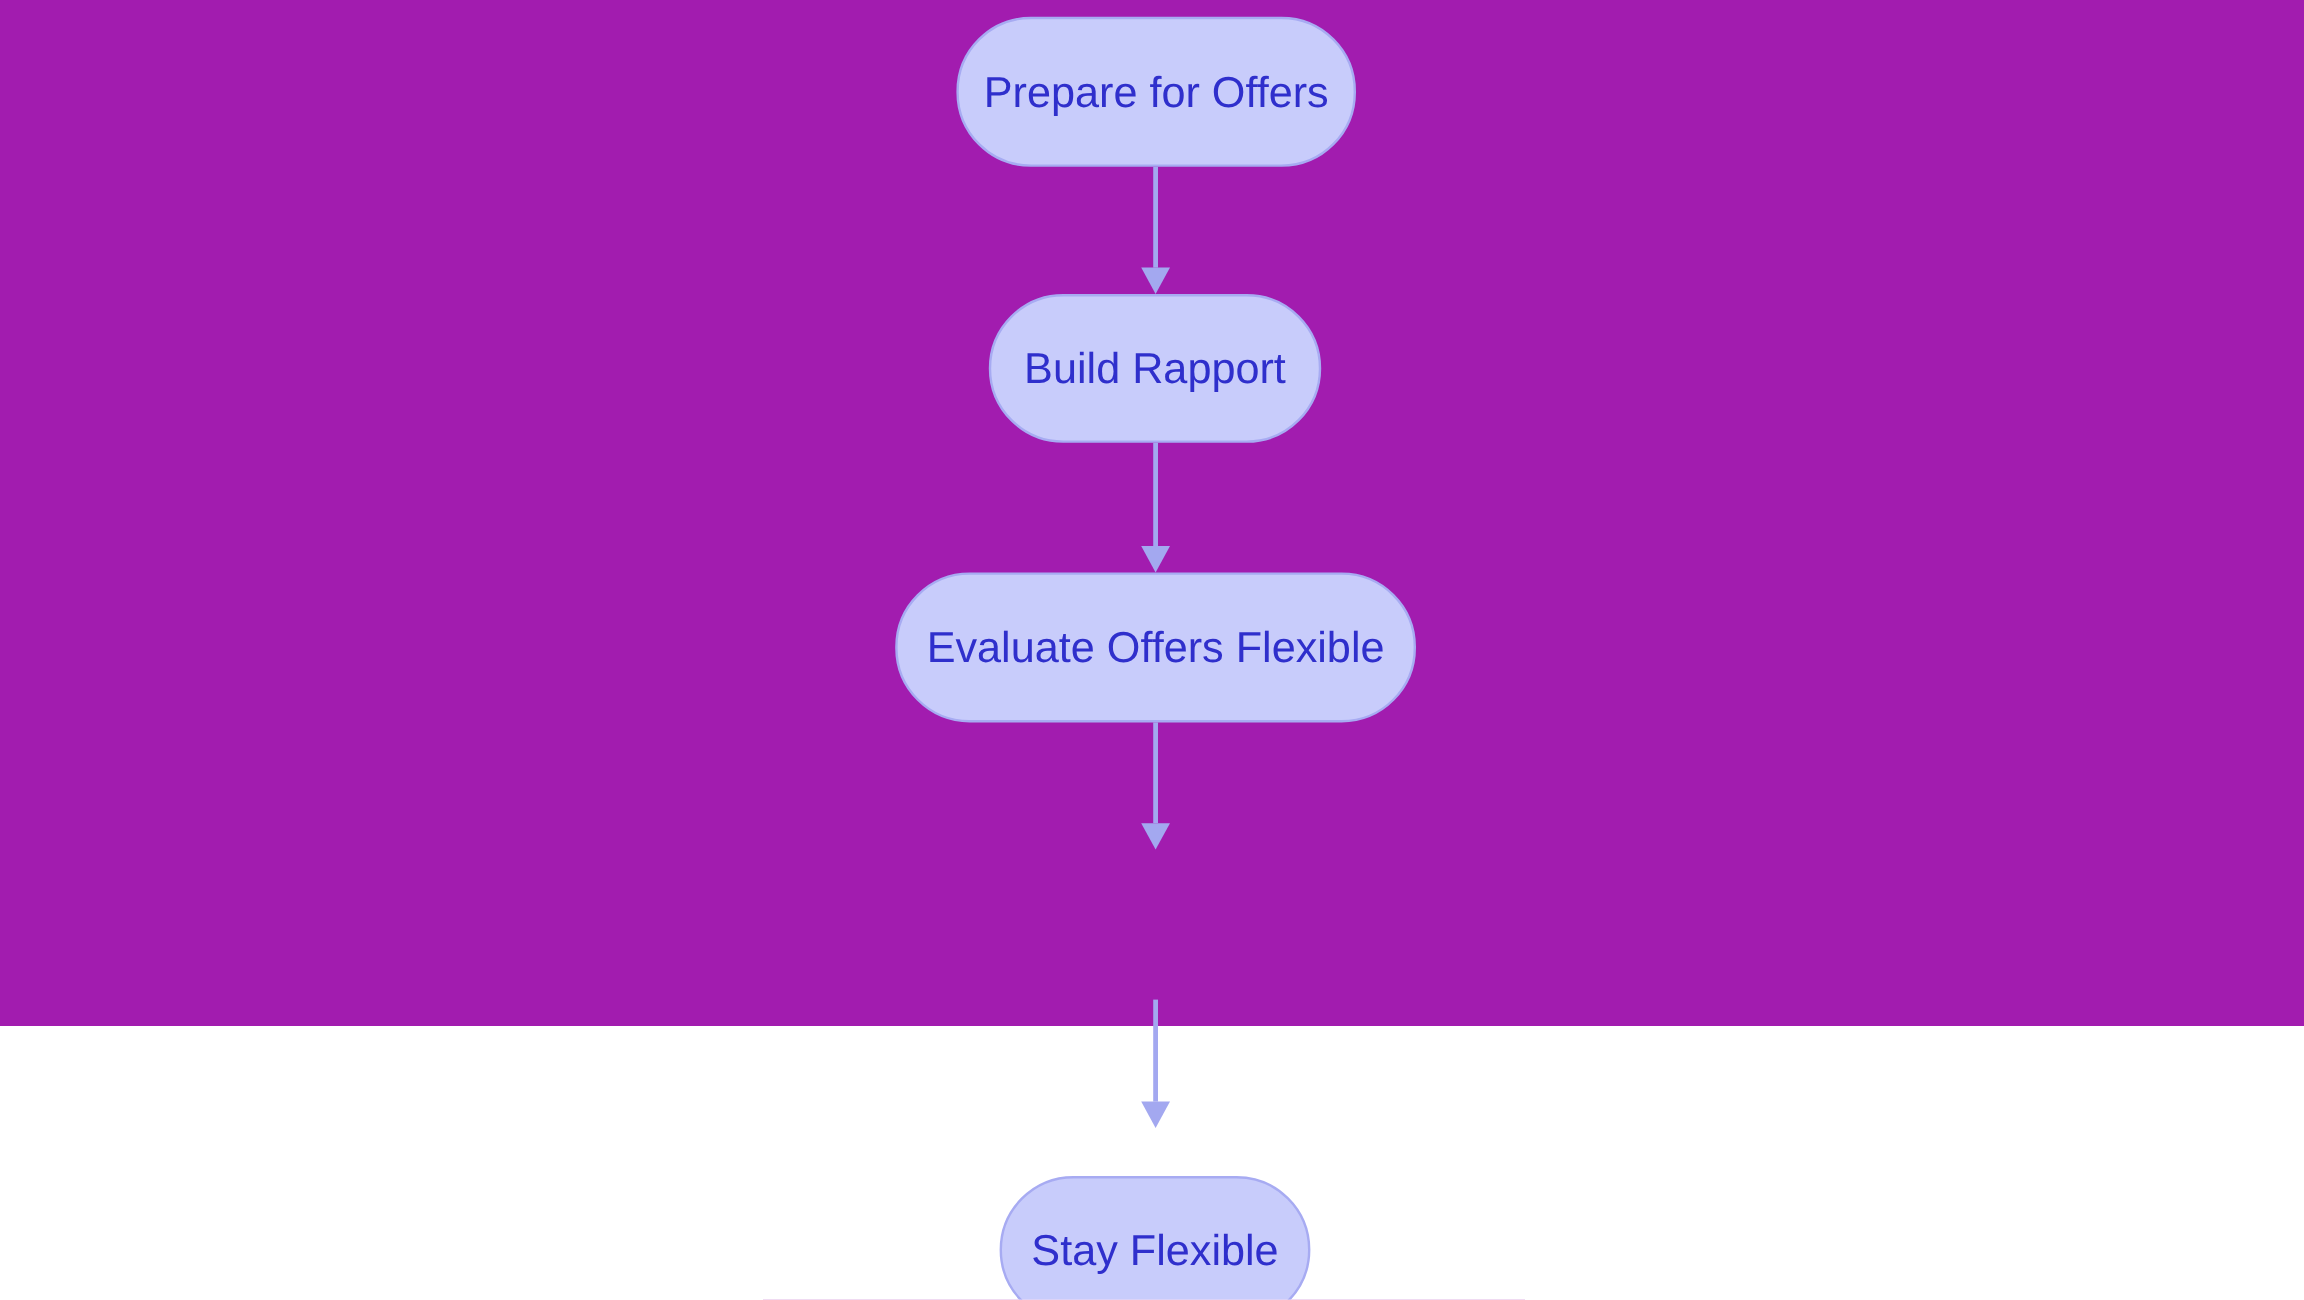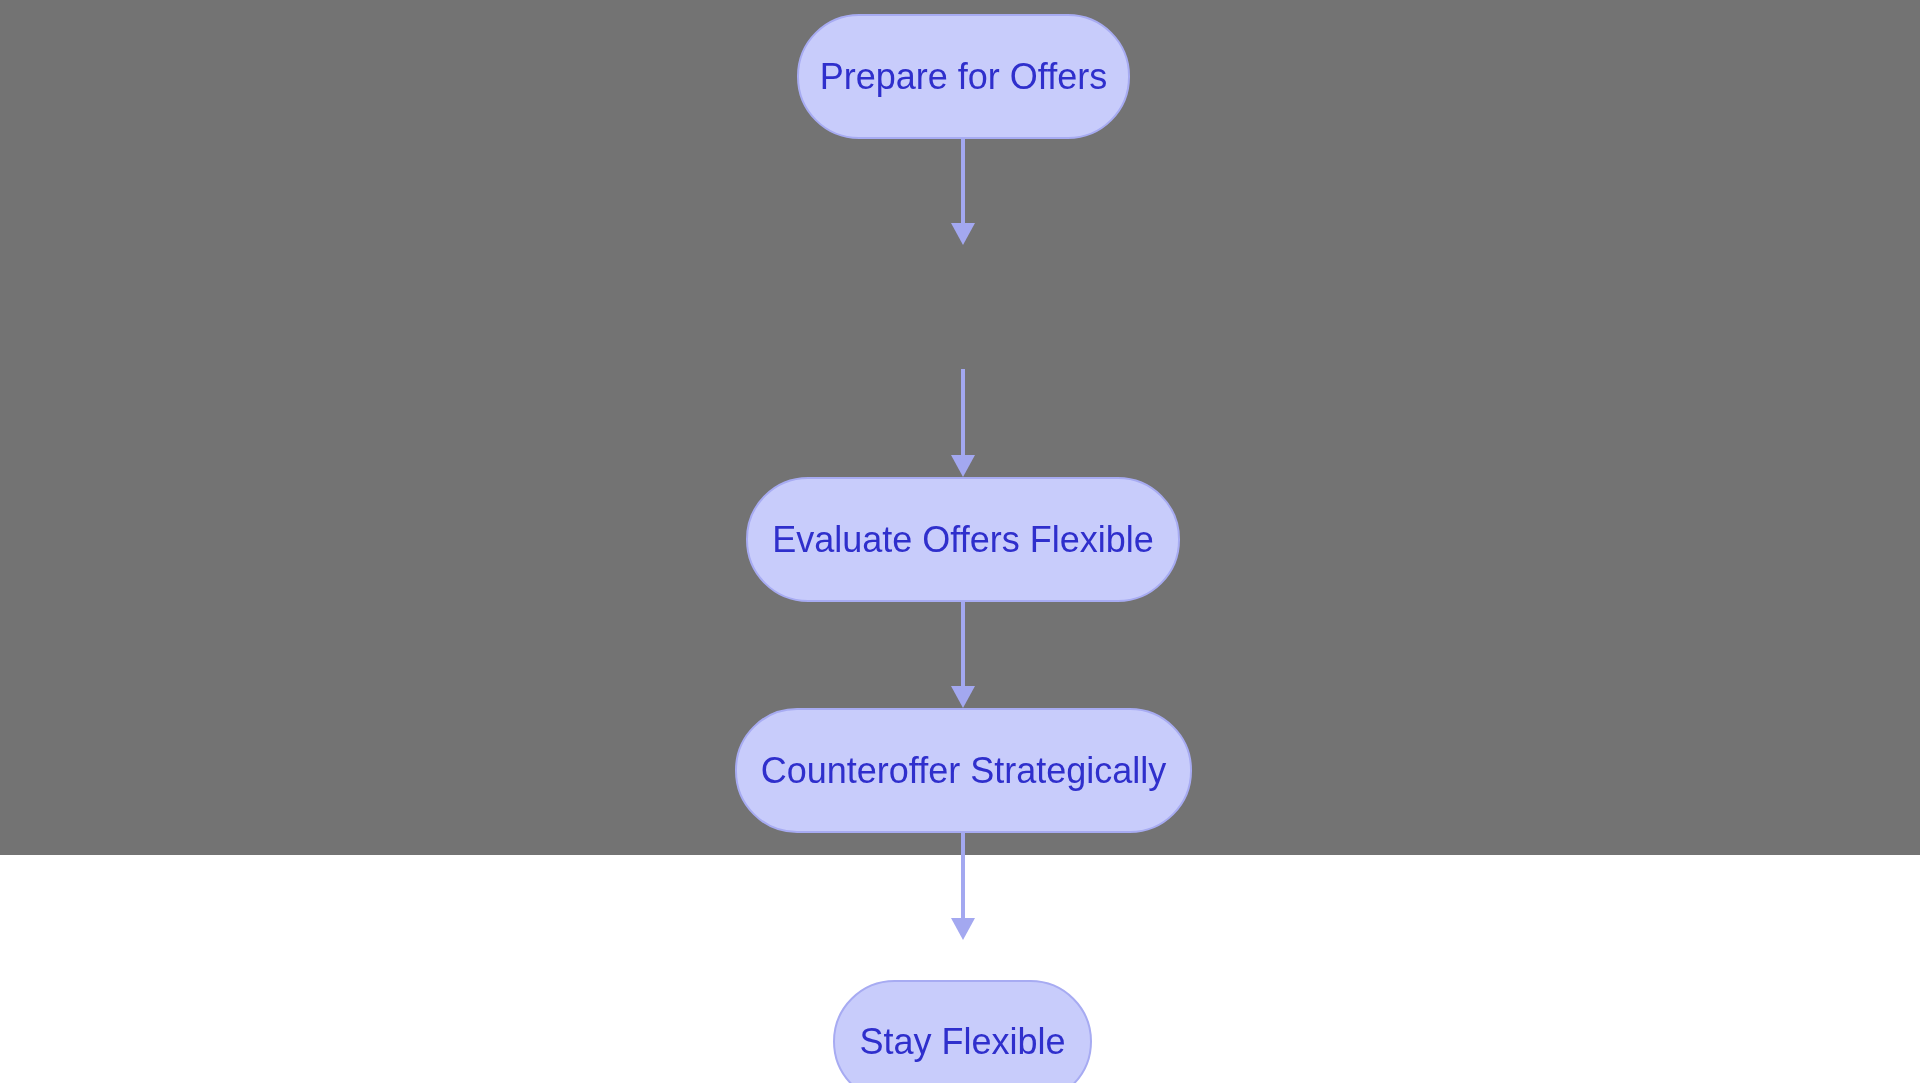--- a/index.html
+++ b/index.html
@@ -11,21 +11,21 @@
   body {
     width: 1920px;
     height: 1083px;
     overflow: hidden;
     font-family: "Liberation Sans", sans-serif;
   }
   #flowchart-canvas {
     position: relative;
     width: 1920px;
     height: 855px;
-    background: #737373;
+    background: #a21caf;
   }
   .node {
     position: absolute;
     box-sizing: border-box;
     display: flex;
     align-items: center;
     justify-content: center;
     background: #c8ccfb;
     border: 2px solid #a7abf2;
     border-radius: 62px;
@@ -81,26 +81,26 @@
     <svg width="24" height="107" viewBox="0 0 24 107" xmlns="http://www.w3.org/2000/svg" aria-hidden="true">
       <line x1="12" y1="0" x2="12" y2="85" stroke="#a3a8f0" stroke-width="4"></line>
       <polygon points="0,85 24,85 12,107" fill="#a3a8f0"></polygon>
     </svg>
   </div>
 
   <div class="node" style="left:797px; top:14px; width:333px; height:125px;">
     <span class="node-label">Prepare for Offers</span>
   </div>
 
+  <div class="node" style="left:824px; top:245px; width:277px; height:124px;">
+    <span class="node-label">Build Rapport</span>
+  </div>
 
   <div class="node" style="left:746px; top:477px; width:434px; height:125px;">
     <span class="node-label">Evaluate Offers Flexible</span>
   </div>
 
-  <div class="node" style="left:735px; top:708px; width:457px; height:125px;">
-    <span class="node-label">Counteroffer Strategically</span>
-  </div>
 
   <div class="node" style="left:833px; top:980px; width:259px; height:123px;text-align:center;">
     <span class="node-label">Stay Flexible</span>
   </div>
 
 </div>
 
 </body></html>

